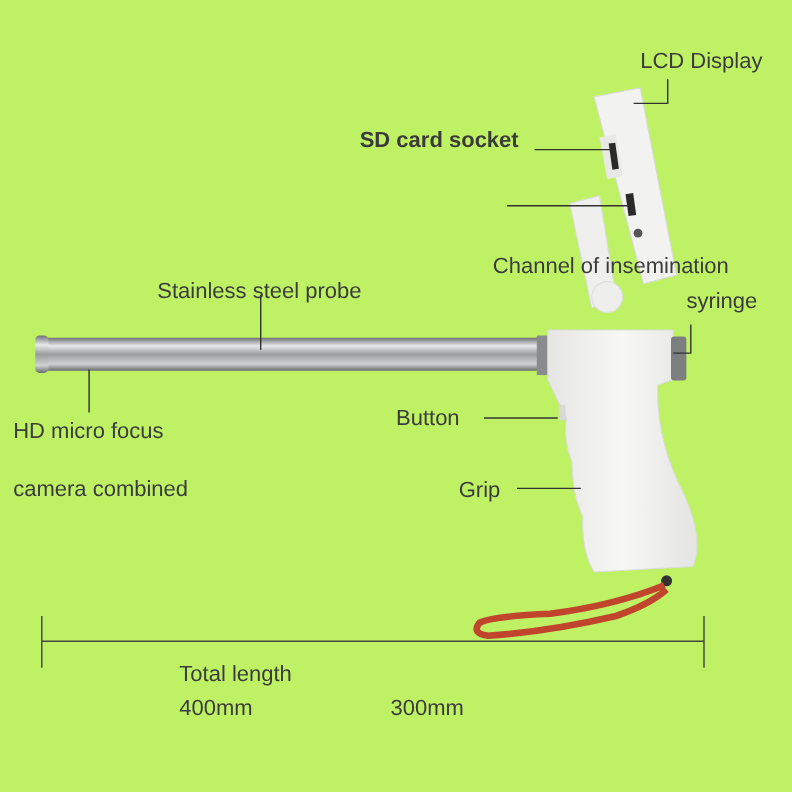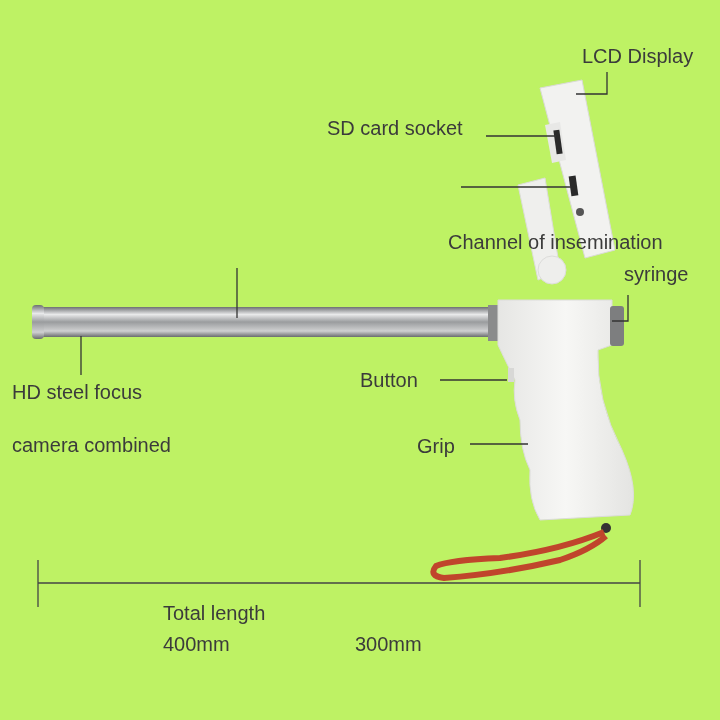--- a/index.html
+++ b/index.html
@@ -70,24 +70,25 @@
     </g>
 
     <g stroke="#444" stroke-width="1.3">
       <line x1="38" y1="560" x2="38" y2="607"></line>
       <line x1="38" y1="583" x2="640" y2="583"></line>
       <line x1="640" y1="560" x2="640" y2="607"></line>
     </g>
   </svg>
 
   <div class="lbl" style="left:582px;top:44px;">LCD Display</div>
-  <div class="lbl" style="left:327px;top:116px;">SD card socket</div>
+  <div class="lbl" style="left:327px;top:116px;font-weight:bold;">SD card socket</div>
   <div class="lbl" style="left:448px;top:230px;">Channel of insemination</div>
   <div class="lbl" style="left:624px;top:262px;">syringe</div>
-  <div class="lbl" style="left:12px;top:380px;">HD steel focus</div>
+  <div class="lbl" style="left:143px;top:253px;">Stainless steel probe</div>
+  <div class="lbl" style="left:12px;top:380px;">HD micro focus</div>
   <div class="lbl" style="left:12px;top:413px;margin-top:20px;">camera combined</div>
   <div class="lbl" style="left:360px;top:368px;">Button</div>
   <div class="lbl" style="left:417px;top:434px;">Grip</div>
 
   <div class="lbl" style="left:163px;top:601px;">Total length</div>
   <div class="lbl" style="left:163px;top:632px;">400mm</div>
   <div class="lbl" style="left:355px;top:632px;">300mm</div>
 </div>
 
 </body></html>

